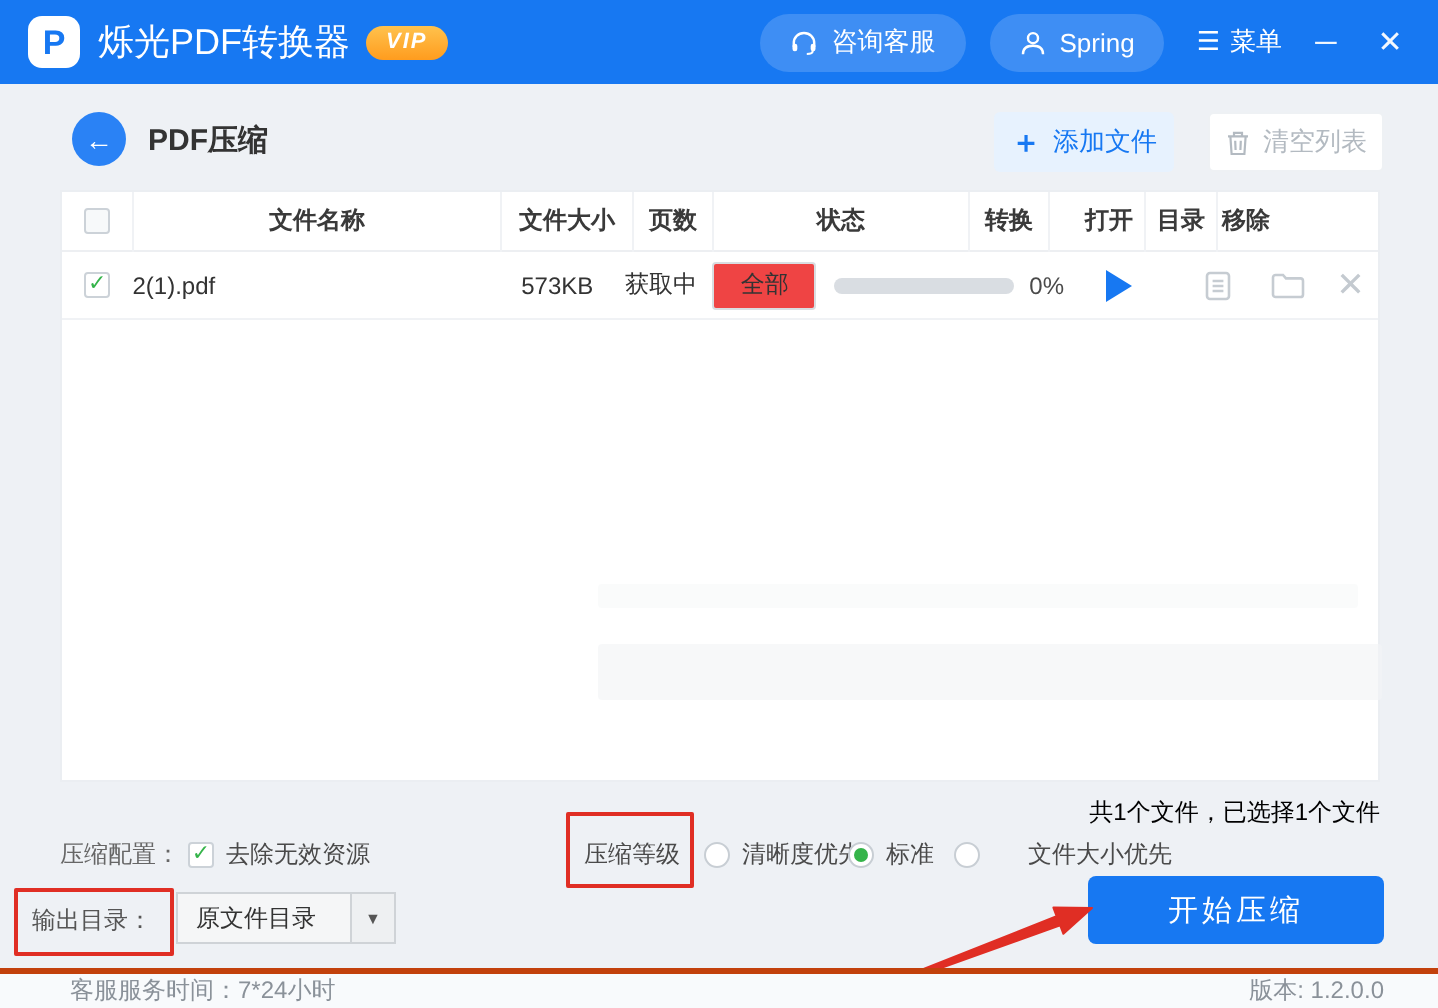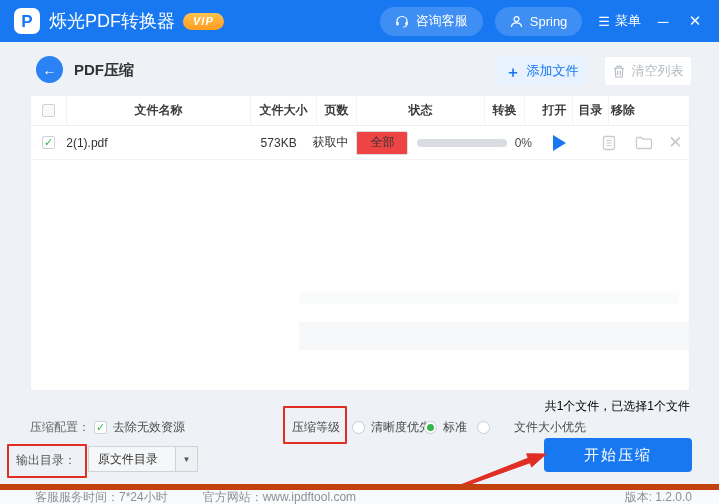--- a/index.html
+++ b/index.html
@@ -104,21 +104,21 @@
     font-family:inherit;text-align:right; }
 
   
   .anno-box { position:absolute; border:2px solid #E02E24; border-radius:1px; pointer-events:none; }
   .anno-level { left:283px; top:406px; width:64px; height:38px; }
   .anno-output { left:7px; top:444px; width:80px; height:34px; }
   .anno-arrow { position:absolute; left:0; top:0; width:719px; height:504px; pointer-events:none; }
 
   
   .footer { position:absolute; left:0; top:484px; width:719px; height:20px;
-    background:#f8fafc; border-top:6px solid #c2410c; display:flex; align-items:center;
+    background:#f8fafc; border-top:3px solid #c2410c; display:flex; align-items:center;
     font-size:12px; color:#8a9199; }
   .foot-service { margin-left:35px; }
   .foot-site { margin-left:35px; }
   .foot-version { margin-left:auto; margin-right:27px; }
 </style>
 </head>
 <body>
 
 <div class="titlebar">
   <div class="logo">P</div>
@@ -262,15 +262,14 @@
 <button class="start-btn">开始压缩</button>
 
 <div class="anno-box anno-level"></div>
 <div class="anno-box anno-output"></div>
 <svg class="anno-arrow" viewBox="0 0 719 504">
   <polygon points="448.4,491.9 530.1,462.7 531.7,466.9 546,454 526.7,453.8 528.3,458.1 447.6,490.1" fill="#E02E24" stroke="#E02E24" stroke-width="1" stroke-linejoin="round"></polygon>
 </svg>
 
 <div class="footer">
   <span class="foot-service">客服服务时间：7*24小时</span>
-  <span class="foot-site">官方网站：www.ipdftool.com</span>
   <span class="foot-version">版本: 1.2.0.0</span>
 </div>
 
 </body></html>

